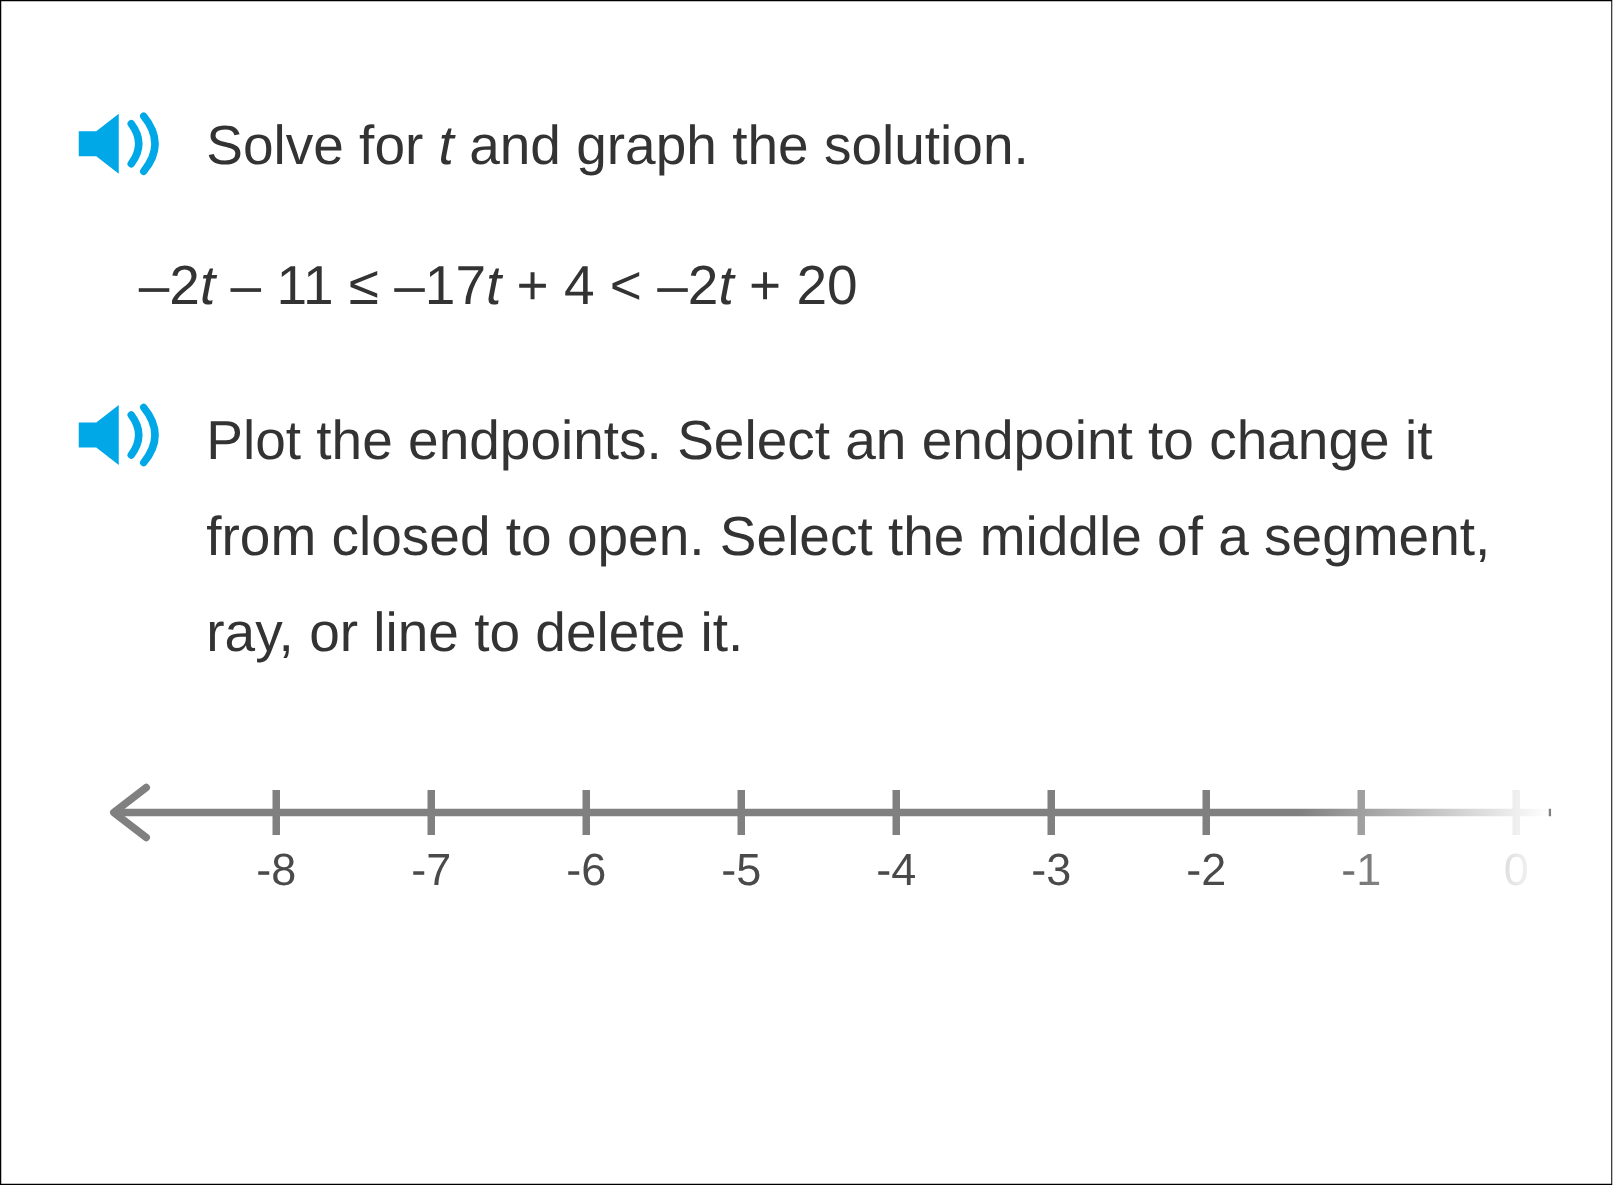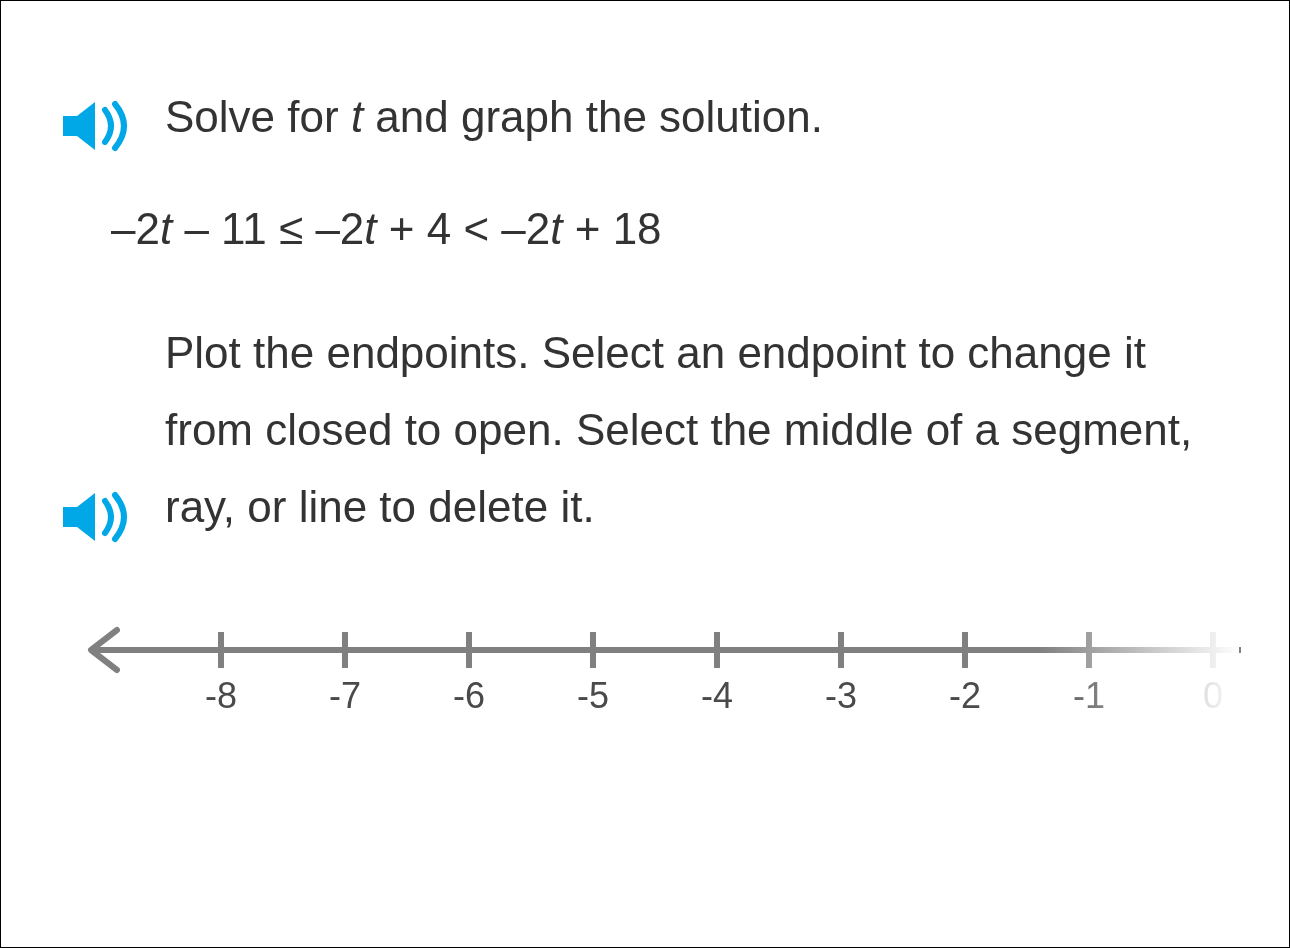--- a/index.html
+++ b/index.html
@@ -14,21 +14,21 @@
   .frame {
     box-sizing: border-box;
     width: 1290px;
     height: 948px;
     border: 1px solid #000;
     padding: 80px 50px 0 60px;
     position: relative;
   }
   .row {
     display: flex;
-    align-items: flex-end;
+    align-items: flex-start;
     margin-bottom: 40px;
   }
   .audio-btn {
     margin-right: 24px;
     flex: 0 0 auto;
     cursor: pointer;
     padding-top: 6px;
   }
   .audio-btn svg {
     width: 80px;
@@ -86,21 +86,21 @@
         <path d="M44 12 Q56 28 44 44" stroke="#00a8e8" stroke-width="6" fill="none" stroke-linecap="round"></path>
         <path d="M54 6 Q72 28 54 50" stroke="#00a8e8" stroke-width="6" fill="none" stroke-linecap="round"></path>
       </svg>
     </div>
     <div class="prompt-text">
       <span>Solve for </span><span class="ital">t</span><span> and graph the solution.</span>
     </div>
   </div>
 
   <div class="inequality">
-    <span>–2</span><span class="var">t</span><span> – 11 ≤ –2</span><span class="var">t</span><span> + 4 &lt; –2</span><span class="var">t</span><span> + 18</span>
+    <span>–2</span><span class="var">t</span><span> – 11 ≤ –17</span><span class="var">t</span><span> + 4 &lt; –2</span><span class="var">t</span><span> + 20</span>
   </div>
 
   <div class="row">
     <div class="audio-btn">
       <svg viewBox="0 0 80 56">
         <polygon points="2,18 16,18 34,4 34,52 16,38 2,38" fill="#00a8e8"></polygon>
         <path d="M44 12 Q56 28 44 44" stroke="#00a8e8" stroke-width="6" fill="none" stroke-linecap="round"></path>
         <path d="M54 6 Q72 28 54 50" stroke="#00a8e8" stroke-width="6" fill="none" stroke-linecap="round"></path>
       </svg>
     </div>

